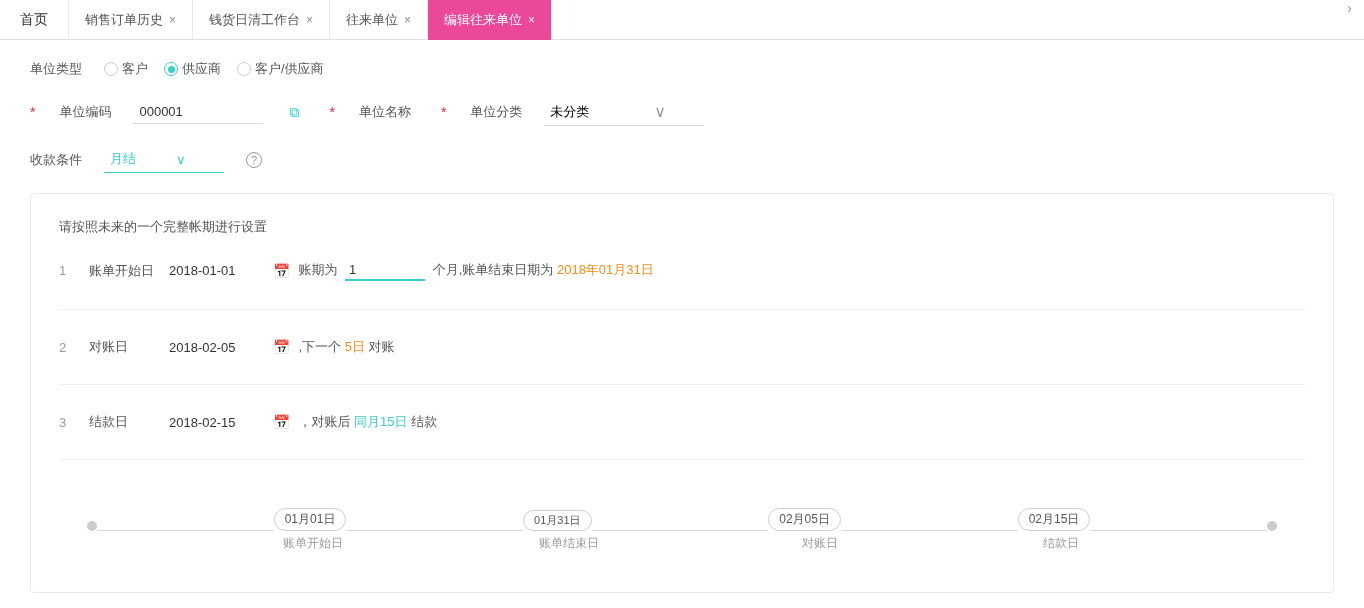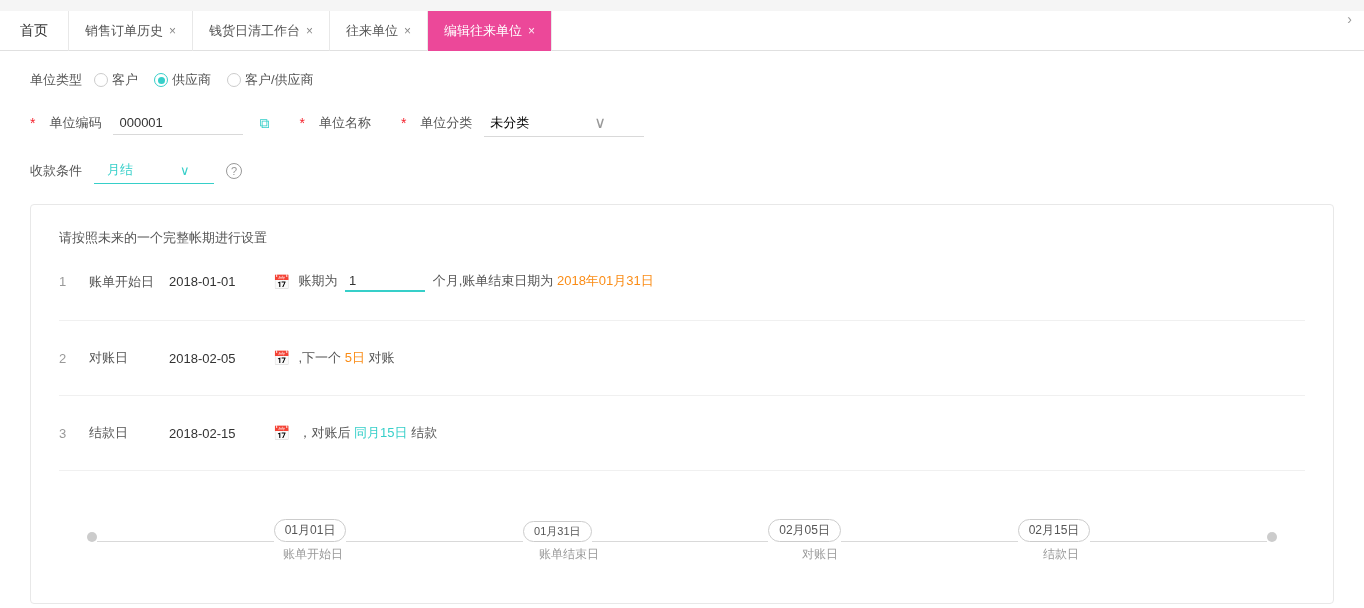--- a/index.html
+++ b/index.html
@@ -5,21 +5,20 @@
     * { box-sizing: border-box; margin: 0; padding: 0; }
     body { font-family: "Microsoft YaHei", "PingFang SC", sans-serif; font-size: 14px; color: #333; background: #f5f5f5; }
 
     
     .tab-bar {
       display: flex;
       background: #fff;
       border-bottom: 1px solid #e0e0e0;
       height: 40px;
       padding-left: 0;
-      margin-top: 11px;
     }
     .tab-item {
       display: flex;
       align-items: center;
       padding: 0 16px;
       height: 40px;
       font-size: 13px;
       color: #555;
       cursor: pointer;
       border-right: 1px solid #e8e8e8;
@@ -60,21 +59,21 @@
     
     .form-row {
       display: flex;
       align-items: center;
       margin-bottom: 20px;
       gap: 30px;
     }
     .form-group {
       display: flex;
       align-items: center;
-      gap: 12px;
+      gap: 22px;
     }
     .form-label {
       color: #555;
       white-space: nowrap;
       font-size: 13px;
     }
     .required-star {
       color: #f5222d;
       margin-right: 2px;
     }
@@ -130,21 +129,21 @@
     
     .select-field {
       display: flex;
       align-items: center;
       border-bottom: 1px solid #36cfc9;
       padding: 4px 6px;
       min-width: 120px;
       cursor: pointer;
       gap: 40px;
     }
-    .select-field span { font-size: 13px; color: #36cfc9; margin-left: 7px; }
+    .select-field span { font-size: 13px; color: #36cfc9; }
     .chevron-down { font-size: 10px; color: #999; }
 
     .category-select {
       display: flex;
       align-items: center;
       border-bottom: 1px solid #d9d9d9;
       padding: 4px 6px;
       min-width: 160px;
       cursor: pointer;
     }

